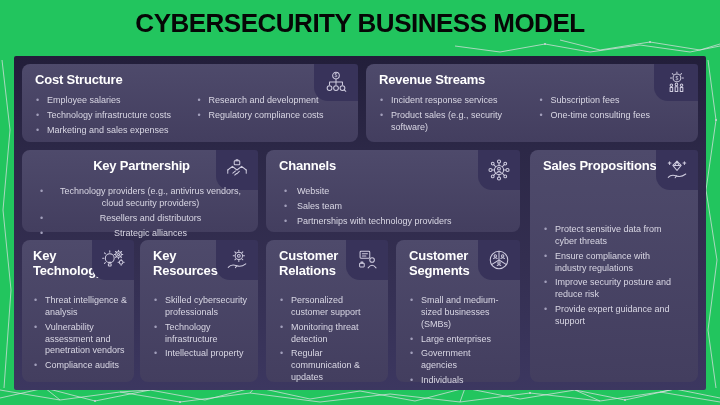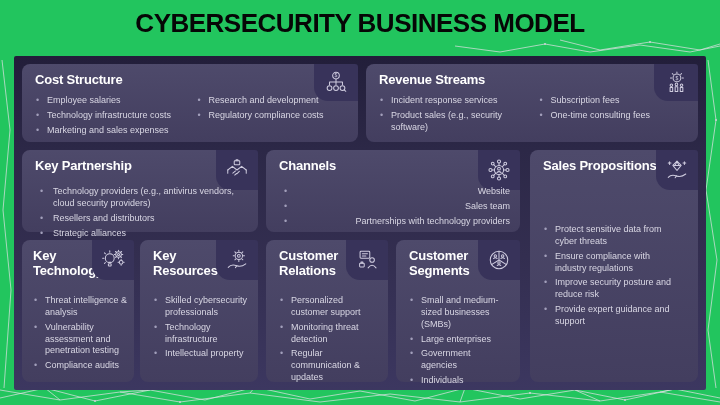--- a/index.html
+++ b/index.html
@@ -38,24 +38,24 @@
     list-style:none;margin:8px 0 0;padding:0;
     font-size:9px;line-height:1.32;color:var(--body-text,#d9d7e4);
   }
   .card li{position:relative;padding-left:12px;margin-bottom:3px;}
   .card li::before{content:"\2022";position:absolute;left:1px;top:0;color:var(--bullet,#a29fbb);}
   .cols{display:flex;gap:10px;margin-top:7px;}
   .cols ul{flex:1;margin-top:0;}
   
   #card-cost{left:8px;top:8px;width:336px;height:78px;}
   #card-revenue{left:352px;top:8px;width:332px;height:78px;}
-  #card-partnership{left:8px;top:94px;width:236px;height:82px;}
+  #card-partnership{left:8px;top:94px;width:236px;height:82px;text-align:center;}
   #card-partnership ul{margin-top:12px;} #card-partnership li{padding-left:18px;} #card-partnership li::before{left:5px;}
   #card-channels{left:252px;top:94px;width:254px;height:82px;}
-  #card-channels ul{margin-top:12px;} #card-channels li{padding-left:18px;text-align:right;} #card-channels li::before{left:5px;}
+  #card-channels ul{margin-top:12px;} #card-channels li{padding-left:18px;} #card-channels li::before{left:5px;}
   #card-valueprops{left:516px;top:94px;width:168px;height:232px;padding-right:24px;}
   #card-valueprops ul{margin-top:50px;}
   #card-activates{left:8px;top:184px;width:112px;height:142px;padding:9px 5px 9px 11px;}
   #card-resources{left:126px;top:184px;width:118px;height:142px;padding-right:7px;}
   #card-relations{left:252px;top:184px;width:122px;height:142px;padding-right:22px;}
   #card-segments{left:382px;top:184px;width:124px;height:142px;padding-right:16px;}
   .row3 h2{padding-right:30px;}
   .row3 ul{margin-top:16px;}
   .row3 .badge,.row2 .badge{width:42px;height:40px;}
 </style>
@@ -220,21 +220,21 @@
           <path d="M10.5 4.5 V3 M4.2 11 H2.8 M5.8 6.3 l-1 -1 M5.8 15.7 l-1 1"></path>
           <circle cx="20" cy="7" r="3"></circle>
             <circle cx="20" cy="7" r="1.1"></circle>
           <path d="M20 3.4 V2.4 M20 10.6 V11.6 M16.4 7 H15.4 M23.6 7 H24.6 M17.5 4.5 l-0.8 -0.8 M22.5 4.5 l0.8 -0.8 M17.5 9.5 l-0.8 0.8 M22.5 9.5 l0.8 0.8"></path>
           <circle cx="22.8" cy="15.5" r="2"></circle>
             <path d="M22.8 12.9 V12.2 M22.8 18.1 V18.8 M20.2 15.5 H19.5 M25.4 15.5 H26.1"></path>
         </svg>
       </div>
       <ul>
         <li>Threat intelligence &amp; analysis</li>
-        <li>Vulnerability assessment and penetration testing</li>
+        <li>Vulnerability assessment and penetration vendors</li>
         <li>Compliance audits</li>
       </ul>
     </div>
 
     <div class="card row3" id="card-relations">
       <h2>Customer Relations</h2>
       <div class="badge">
         <svg width="26" height="24" viewBox="0 0 28 26">
           <rect x="6.5" y="3.5" width="10.5" height="7.5" rx="1"></rect>
           <path d="M9 6.3 h5.5 M9 8.6 h3.8"></path>

